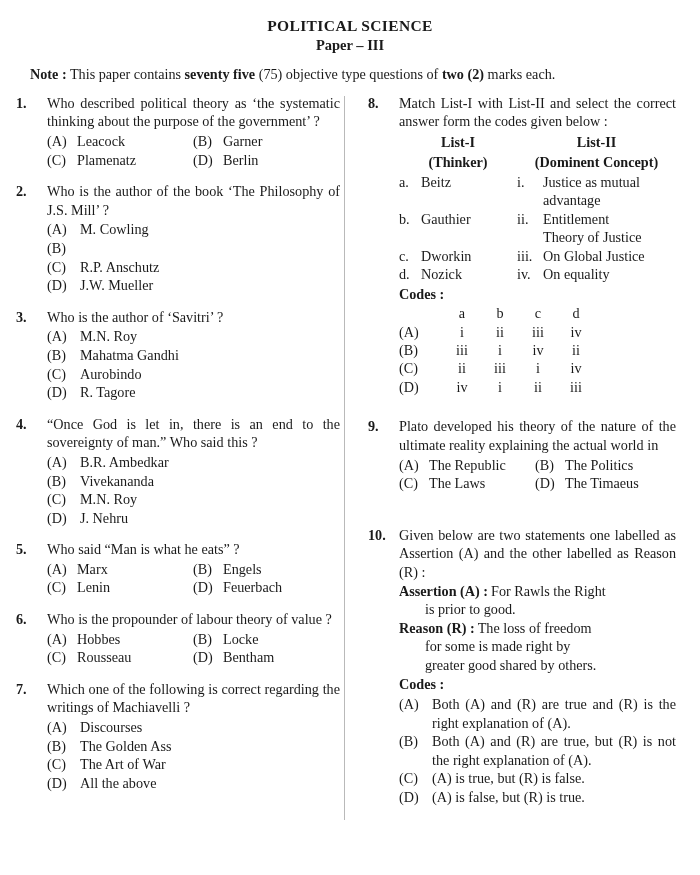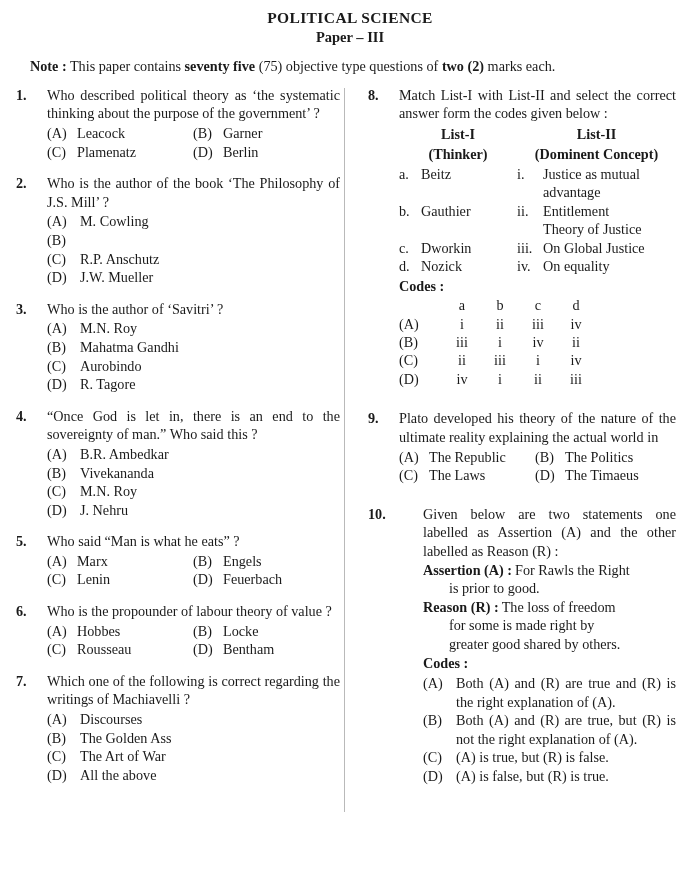--- a/index.html
+++ b/index.html
@@ -16,21 +16,21 @@
   .page {
     width: 700px;
     height: 875px;
     position: relative;
     padding: 0;
   }
 
   
   .doc-header {
     text-align: center;
-    padding-top: 8px;
+    padding-top: 16px;
   }
   .doc-title {
     font-size: 15.5px;
     font-weight: bold;
     letter-spacing: 0.4px;
     line-height: 1.25;
   }
   .doc-subtitle {
     font-size: 14.5px;
     font-weight: bold;
@@ -533,21 +533,21 @@
               </div>
               <div class="opt">
                 <span class="opt-lbl">(D)</span>
                 <span class="opt-txt">The Timaeus</span>
               </div>
             </div>
           </div>
         </div>
       </div>
 
-      <div class="q" style="margin-top:20px;gap:24px;">
+      <div class="q" style="margin-top:33px;">
         <div class="q-num">10.</div>
         <div class="q-body">
           <div class="q-text">Given below are two statements one labelled as Assertion (A) and the other labelled as Reason (R) :</div>
 
           <div class="ar-row">
             <span class="ar-lbl">Assertion (A) :</span>
             <span class="ar-txt">For Rawls the Right</span>
           </div>
           <div class="ar-cont">is prior to good.</div>
 

